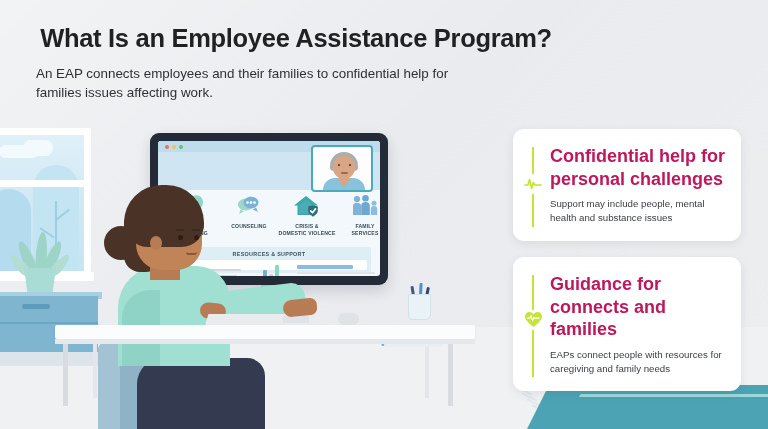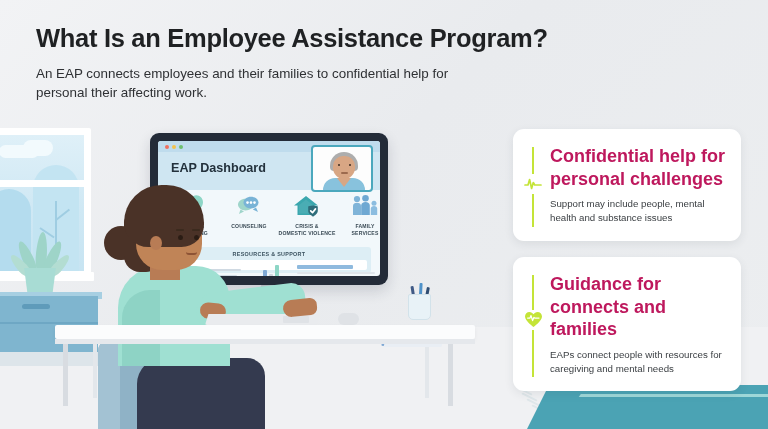--- a/index.html
+++ b/index.html
@@ -9,21 +9,21 @@
     background: linear-gradient(135deg, #f2f3f5 0%, #e9ebee 45%, #eceef0 100%);
     overflow: hidden;
     position: relative;
   }
   .stage { position: absolute; inset: 0; width: 768px; height: 429px; }
 
   
   .header { position: absolute; left: 36px; top: 24px; width: 520px; z-index: 40; }
   .title {
     font-size: 25.5px; font-weight: bold; color: #1f2123;
-    letter-spacing: -0.3px; line-height: 1.15; white-space: nowrap;
+    letter-spacing: -0.3px; line-height: 1.15; white-space: nowrap; text-align: center;
   }
   .subtitle {
     margin-top: 11px; font-size: 13.4px; color: #2f3134;
     line-height: 1.42; max-width: 440px;
   }
 
   
   .floor { position: absolute; left: 0; top: 327px; width: 768px; height: 102px; background: #f0f1f3; }
   .wall  { position: absolute; left: 0; top: 0; width: 768px; height: 327px; background: transparent; }
 
@@ -219,21 +219,20 @@
     <div class="monitor-bezel"></div>
     <div class="monitor-screen">
 
       <div class="titlebar">
         <span class="dot red"></span>
         <span class="dot yel"></span>
         <span class="dot grn"></span>
       </div>
 
       <div class="screen-head"></div>
-      <div class="dash-title">EAP Dashboard</div>
 
       <div class="video-tile">
         <div class="vt-hair"></div>
         <div class="vt-face"></div>
         <div class="vt-eye l"></div>
         <div class="vt-eye r"></div>
         <div class="vt-mouth"></div>
         <div class="vt-body"></div>
         <div class="vt-collar"></div>
       </div>
@@ -361,21 +360,21 @@
   <div class="fringe" style="left:521px; top:396px; width:17px; transform:rotate(26deg);"></div>
   <div class="fringe" style="left:526px; top:402px; width:17px; transform:rotate(26deg);"></div>
   <div class="fringe" style="left:531px; top:408px; width:17px; transform:rotate(26deg);"></div>
   <div class="fringe" style="left:536px; top:414px; width:17px; transform:rotate(26deg);"></div>
   <div class="fringe" style="left:541px; top:420px; width:17px; transform:rotate(26deg);"></div>
   <div class="rug"></div>
   <div class="rug-inner"></div>
 
   <div class="header">
     <div class="title">What Is an Employee Assistance Program?</div>
-    <div class="subtitle">An EAP connects employees and their families to confidential help for personal their affecting work.</div>
+    <div class="subtitle">An EAP connects employees and their families to confidential help for families issues affecting work.</div>
   </div>
 
   <div class="cards">
 
     <div class="card">
       <div class="accent">
         <span class="bar-line"></span>
         <span class="ic">
           <svg width="18" height="14" viewBox="0 0 18 14" aria-hidden="true">
             <path d="M1 8 H4 L5.6 2.5 L7.6 11.5 L9.3 5.5 L10.7 8 H17" stroke="#c4e438" stroke-width="1.7" fill="none" stroke-linecap="round" stroke-linejoin="round"></path>
@@ -393,19 +392,19 @@
         <span class="bar-line"></span>
         <span class="ic">
           <svg width="19" height="17" viewBox="0 0 19 17" aria-hidden="true">
             <path d="M9.5 16 C9.5 16 1 10.2 1 5.6 C1 3 3 1 5.4 1 C7.2 1 8.7 2 9.5 3.3 C10.3 2 11.8 1 13.6 1 C16 1 18 3 18 5.6 C18 10.2 9.5 16 9.5 16 Z" fill="#c4e438"></path>
             <path d="M3.6 7 H6 L7 4.6 L8.6 9.6 L9.9 6.4 L10.8 7 H15" stroke="#ffffff" stroke-width="1.25" fill="none" stroke-linecap="round" stroke-linejoin="round"></path>
           </svg>
         </span>
       </div>
       <div>
         <div class="card-h">Guidance for connects and families</div>
-        <div class="card-p">EAPs connect people with resources for caregiving and mental needs</div>
+        <div class="card-p">EAPs connect people with resources for caregiving and family needs</div>
       </div>
     </div>
 
   </div>
 
 </div>
 
 </body></html>

